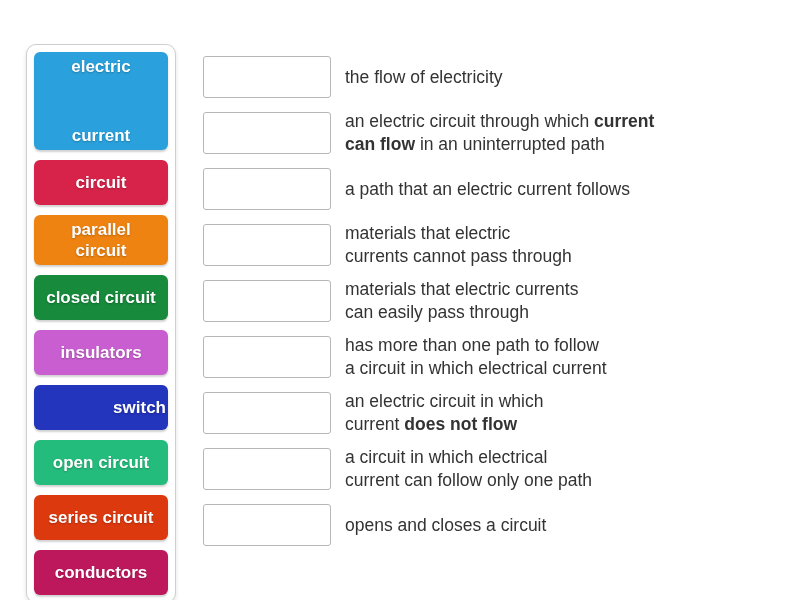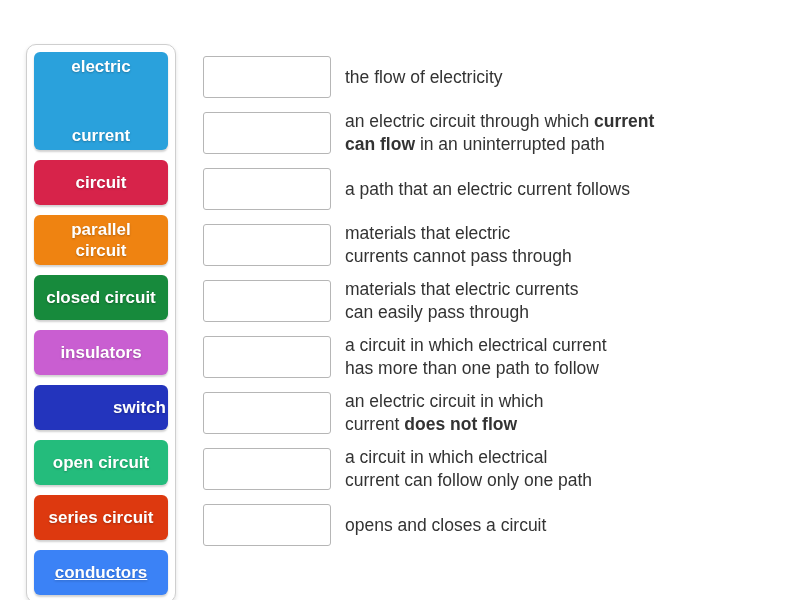--- a/index.html
+++ b/index.html
@@ -106,21 +106,21 @@
       </div>
       <div class="tile" style="background: rgb(35, 52, 189); align-items: flex-end;">
         <div class="tile-line">switch</div>
       </div>
       <div class="tile" style="background: rgb(36, 188, 124);">
         <div class="tile-line">open circuit</div>
       </div>
       <div class="tile" style="background: rgb(221, 57, 15);">
         <div class="tile-line">series circuit</div>
       </div>
-      <div class="tile" style="background: #3b82f6; text-decoration: underline;">
+      <div class="tile" style="background: #be185d;">
         <div class="tile-line">conductors</div>
       </div>
     </div>
   <div class="match-rows">
       <div class="match-row">
         <div class="answer-slot"></div>
         <div class="definition">
           <div class="def-line"><span>the flow of electricity</span></div>
         </div>
       </div>
@@ -147,22 +147,22 @@
       <div class="match-row">
         <div class="answer-slot"></div>
         <div class="definition">
           <div class="def-line"><span>materials that electric currents</span></div>
           <div class="def-line"><span>can easily pass through</span></div>
         </div>
       </div>
       <div class="match-row">
         <div class="answer-slot"></div>
         <div class="definition">
+          <div class="def-line"><span>has more than one path to follow</span></div>
           <div class="def-line"><span>a circuit in which electrical current</span></div>
-          <div class="def-line"><span>has more than one path to follow</span></div>
         </div>
       </div>
       <div class="match-row">
         <div class="answer-slot"></div>
         <div class="definition">
           <div class="def-line"><span>an electric circuit in which</span></div>
           <div class="def-line"><span>current </span><span class="seg-bold">does not flow</span></div>
         </div>
       </div>
       <div class="match-row">

